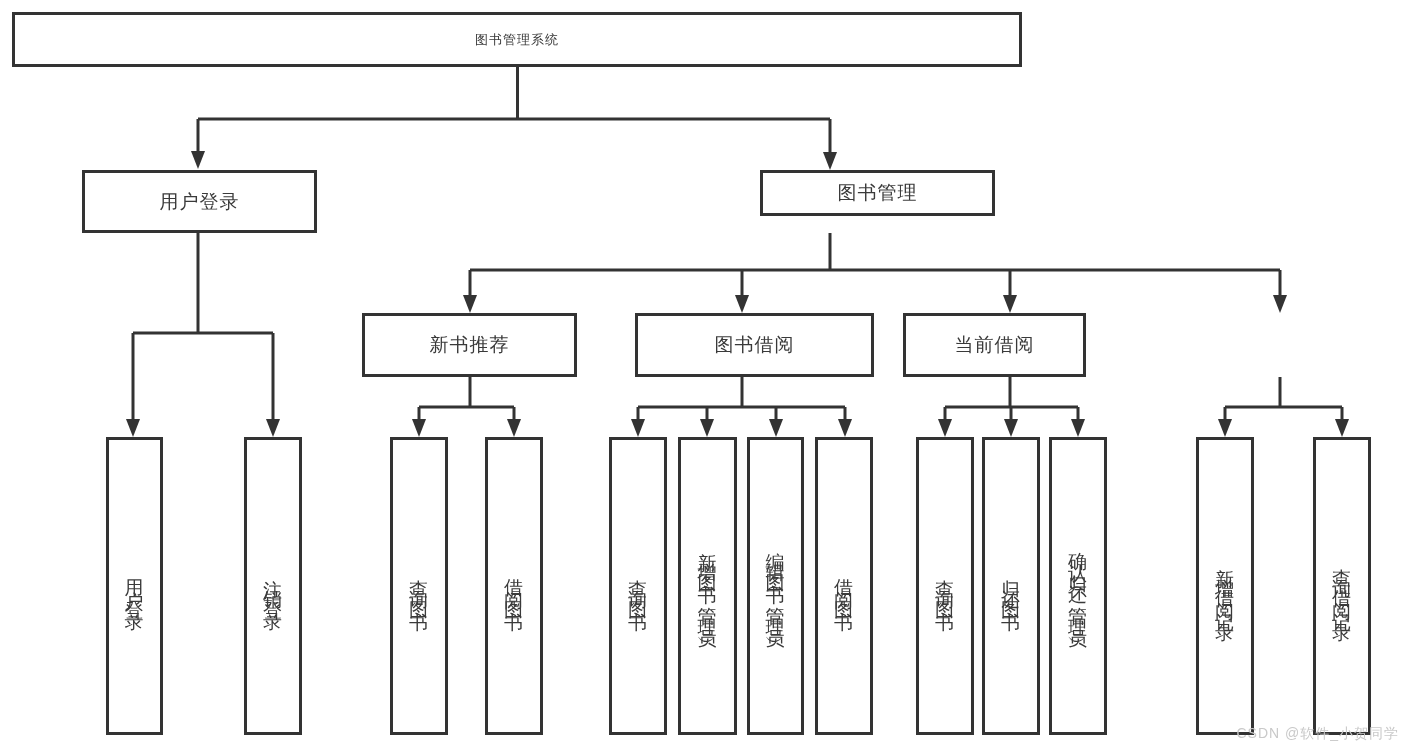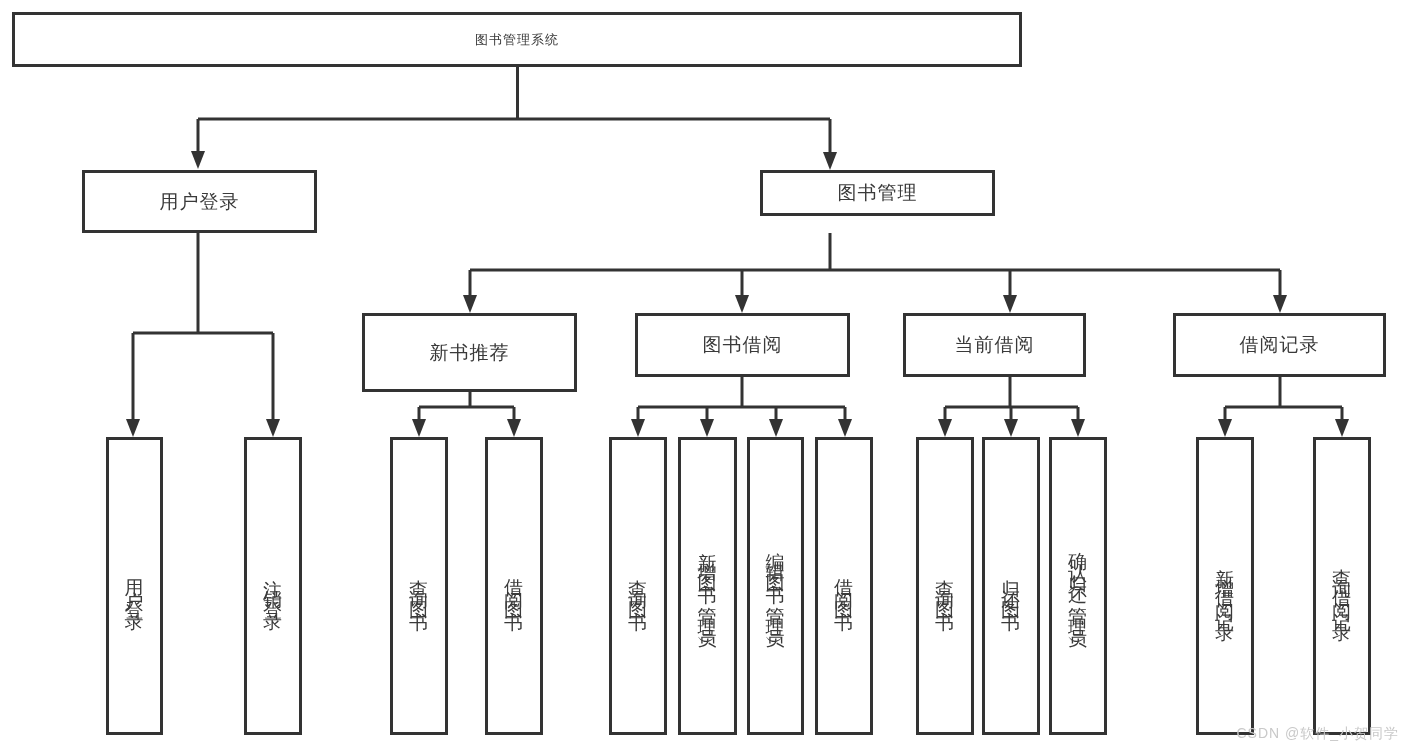--- a/index.html
+++ b/index.html
@@ -122,31 +122,28 @@
     <span>图书管理系统</span>
   </div>
 
   <div class="box h" style="left:82px; top:170px; width:235px; height:63px;">
     <span>用户登录</span>
   </div>
   <div class="box h" style="left:712px; top:170px; width:235px; height:46px;margin-left:48px;">
     <span>图书管理</span>
   </div>
 
-  <div class="box h" style="left:362px; top:313px; width:215px; height:79px;">
+  <div class="box h" style="left:362px; top:313px; width:215px; height:64px;">
     <span>新书推荐</span>
   </div>
-  <div class="box h" style="left:635px; top:313px; width:215px; height:64px;text-align:center;">
+  <div class="box h" style="left:635px; top:313px; width:239px; height:64px;text-align:center;">
     <span>图书借阅</span>
   </div>
   <div class="box h" style="left:903px; top:313px; width:183px; height:64px;">
     <span>当前借阅</span>
-  </div>
-  <div class="box h" style="left:1173px; top:313px; width:213px; height:64px;">
-    <span>借阅记录</span>
   </div>
 
   <div class="box v" style="left:106px; top:437px; width:57px; height:298px;">
     <span>用户登录</span>
   </div>
   <div class="box v" style="left:244px; top:437px; width:58px; height:298px;">
     <span>注销登录</span>
   </div>
 
   <div class="box v" style="left:390px; top:437px; width:58px; height:298px;">

